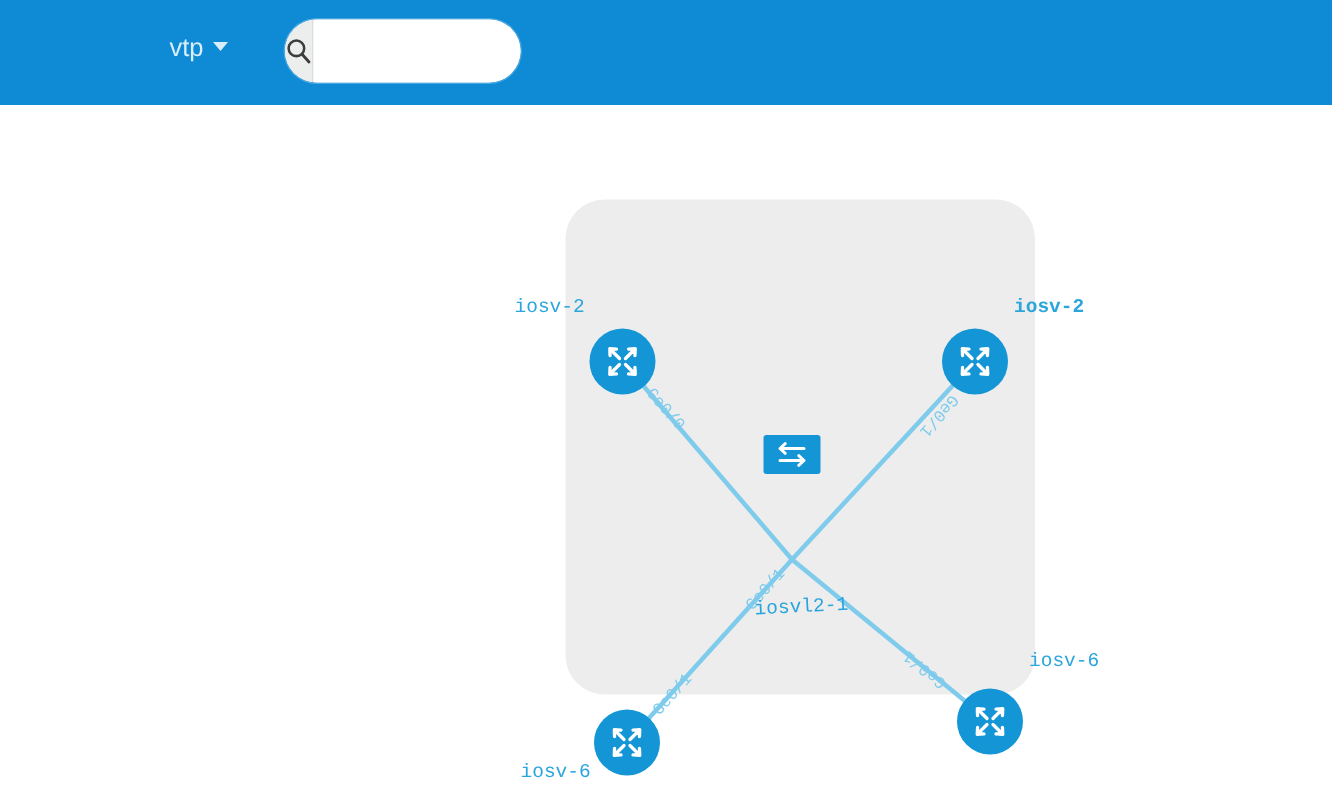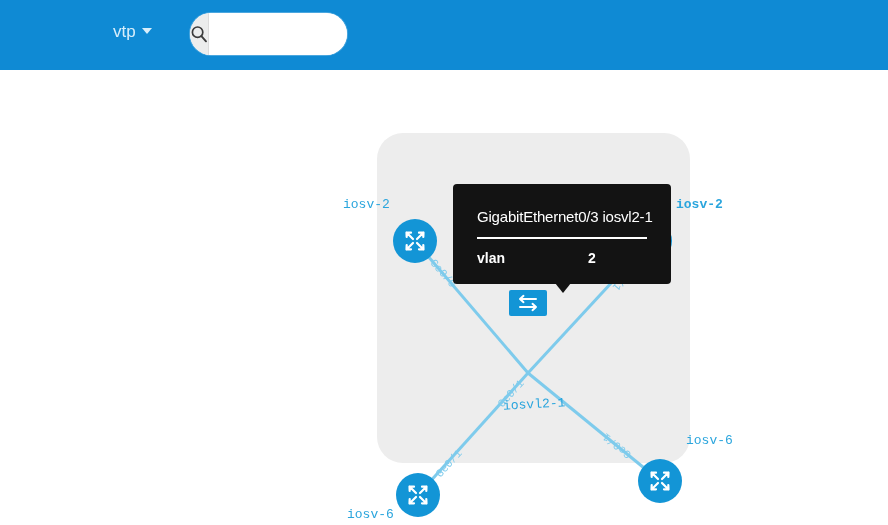--- a/index.html
+++ b/index.html
@@ -413,23 +413,14 @@
   <div class="node-switch" style="left:509px; top:220px;">
     <svg width="26" height="18" viewBox="0 0 26 18">
       <g stroke="#ffffff" stroke-width="2" fill="none" stroke-linecap="round" stroke-linejoin="round">
         <path d="M21 5 H5 M8.5 1.8 L5 5 L8.5 8.2"></path>
         <path d="M5 13 H21 M17.5 9.8 L21 13 L17.5 16.2"></path>
       </g>
     </svg>
   </div>
   <div class="node-label" style="left:503px; top:327px; transform:rotate(-3deg);">iosvl2-1</div>
 
-  <div class="tooltip">
-    <div class="tooltip-title">GigabitEthernet0/3 iosvl2-1</div>
-    <div class="tooltip-rule"></div>
-    <div class="tooltip-row">
-      <span class="k">vlan</span>
-      <span class="v">2</span>
-    </div>
-    <div class="tooltip-arrow"></div>
-  </div>
 
 </div>
 
 </body></html>

